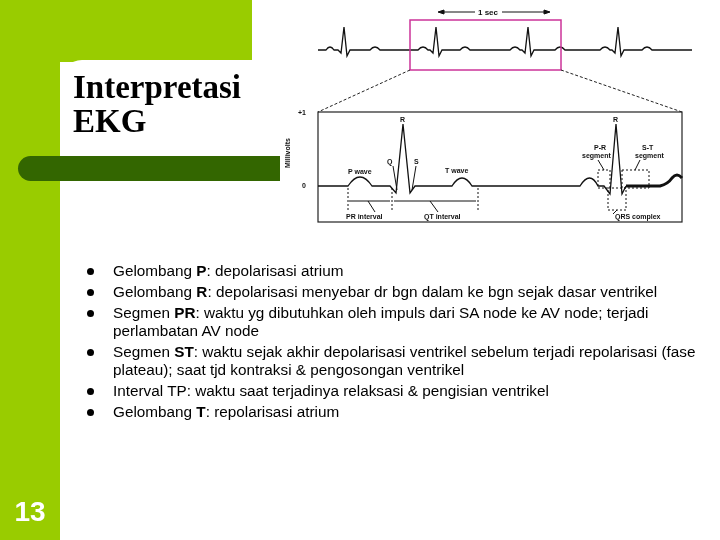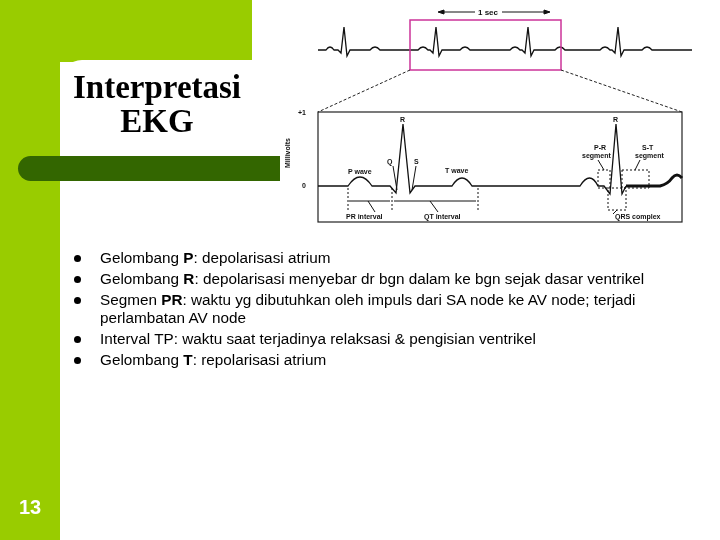--- a/index.html
+++ b/index.html
@@ -1,24 +1,24 @@
 <!DOCTYPE html>
 <html><head>
 <meta charset="utf-8">
 <style>
   html, body { margin:0; padding:0; }
   body { width:720px; height:540px; position:relative; overflow:hidden; background:#ffffff; font-family:"Liberation Sans", sans-serif; }
   .green-left { position:absolute; left:0; top:0; width:60px; height:540px; background:#99CC00; }
   .green-top { position:absolute; left:0; top:0; width:252px; height:62px; background:#99CC00; }
   .white-panel { position:absolute; left:60px; top:60px; width:260px; height:120px; background:#ffffff; border-top-left-radius:22px; }
   .dark-bar { position:absolute; left:18px; top:156px; width:262px; height:25px; background:#336600; border-top-left-radius:13px; border-bottom-left-radius:13px; }
-  .title { position:absolute; left:73px; top:70px; font-family:"Liberation Serif", serif; font-weight:bold; font-size:33px; line-height:34px; color:#000; margin:0;text-align:center; }
-  .slide-num { position:absolute; left:10px; top:496px; width:40px; text-align:center; color:#ffffff; font-size:20px; font-weight:bold; }
+  .title { position:absolute; left:73px; top:70px; font-family:"Liberation Serif", serif; font-weight:bold; font-size:33px; line-height:34px; color:#000; margin:0; }
+  .slide-num { position:absolute; left:10px; top:496px; width:40px; text-align:center; color:#ffffff; font-size:28px; font-weight:bold; }
   .figure { position:absolute; left:280px; top:0; width:440px; height:240px; }
-  .bullets { position:absolute; left:72px; top:249px; width:620px; margin:0; padding:0; list-style:none; font-size:15.3px; line-height:18px; color:#000; }
+  .bullets { position:absolute; left:72px; top:249px; width:620px; margin:13px; padding:0; list-style:none; font-size:15.3px; line-height:18px; color:#000; }
   .bullets li { position:relative; padding-left:28px; margin-bottom:3px; }
   .bullets li::before { content:""; position:absolute; left:2px; top:6px; width:7px; height:7px; border-radius:50%; background:#000; }
   .bullets b { font-weight:bold; }
   svg text { font-family:"Liberation Sans", sans-serif; font-weight:bold; }
 </style>
 </head>
 <body>
 
 <div class="green-left"></div>
 <div class="green-top"></div>
@@ -87,17 +87,18 @@
     <text x="362" y="150">S-T</text>
     <text x="355" y="158">segment</text>
     <text x="335" y="219">QRS complex</text>
   </g>
 </svg>
 
 <ul class="bullets">
   <li><span>Gelombang </span><b>P</b><span>: depolarisasi atrium</span></li>
   <li><span>Gelombang </span><b>R</b><span>: depolarisasi menyebar dr bgn dalam ke bgn sejak dasar ventrikel</span></li>
   <li><span>Segmen </span><b>PR</b><span>: waktu yg dibutuhkan oleh impuls dari SA node ke AV node; terjadi perlambatan AV node</span></li>
+  <li><span>Segmen </span><b>ST</b><span>: waktu sejak akhir depolarisasi ventrikel sebelum terjadi repolarisasi (fase plateau); saat tjd kontraksi &amp; pengosongan ventrikel</span></li>
   <li><span>Interval TP: waktu saat terjadinya relaksasi &amp; pengisian ventrikel</span><b></b><span></span></li>
   <li><span>Gelombang </span><b>T</b><span>: repolarisasi atrium</span></li>
 </ul>
 
 <div class="slide-num">13</div>
 
 </body></html>

